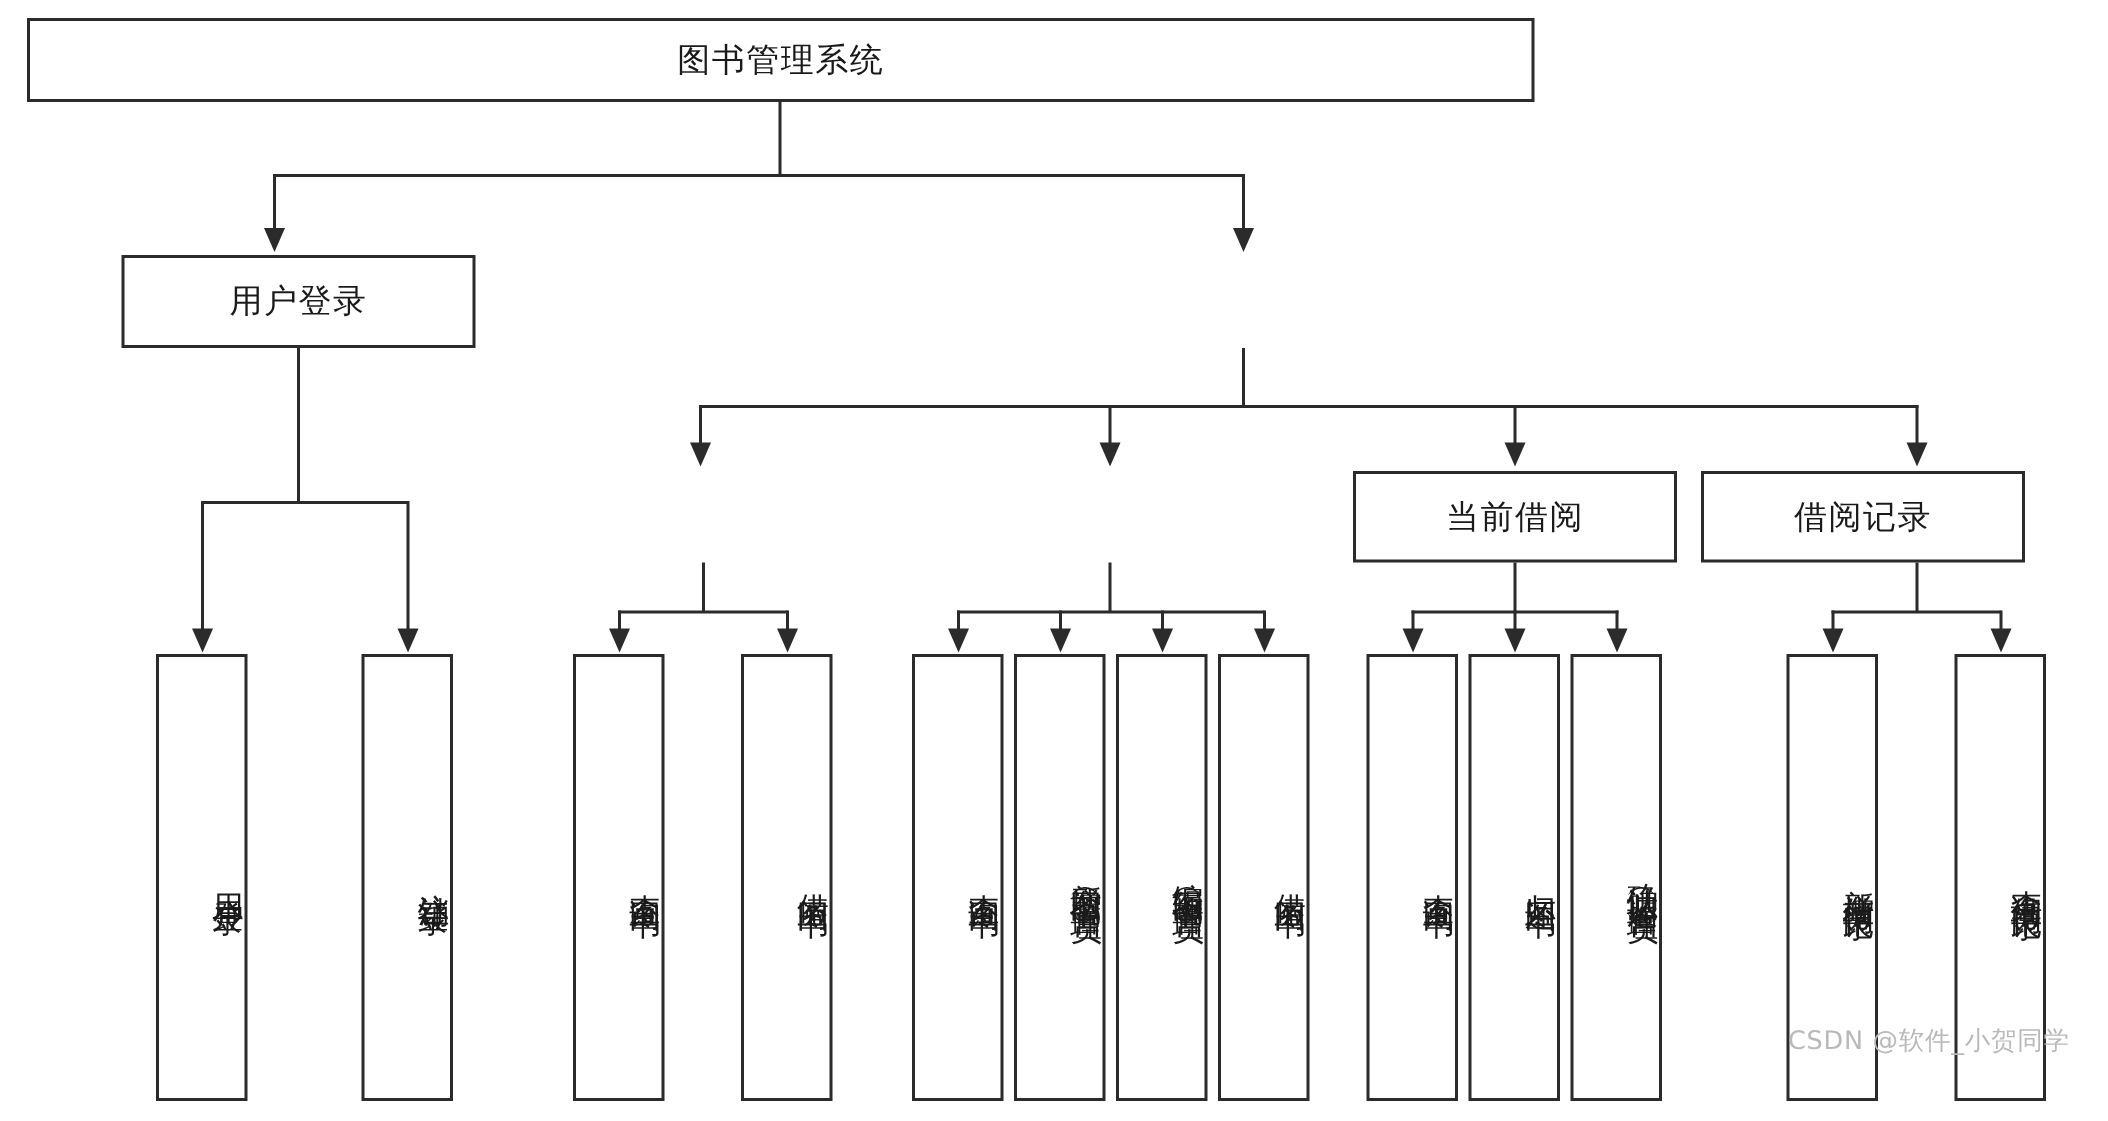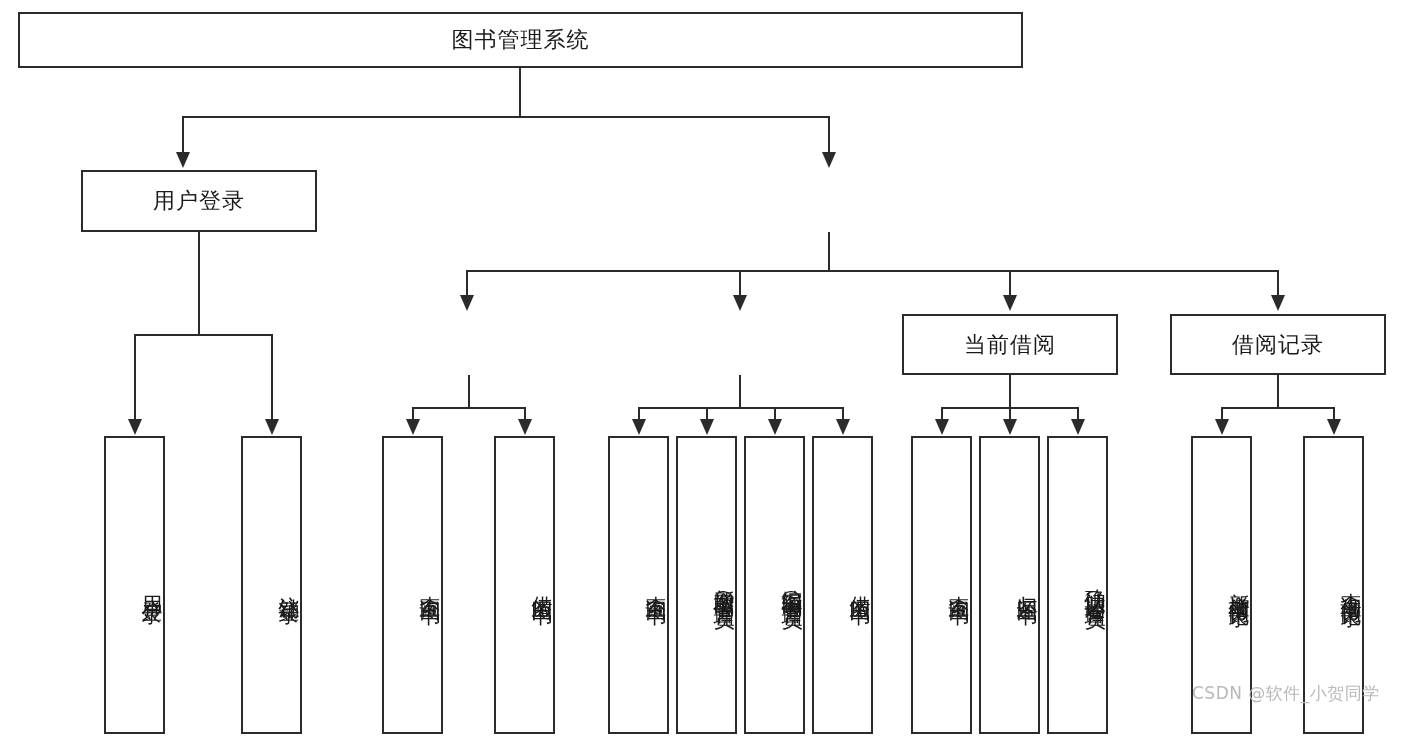--- a/index.html
+++ b/index.html
@@ -108,21 +108,21 @@
   <div class="vline" style="left:739px;top:270px;height:27px;"></div>
   <div class="arrow" style="left:733px;top:295px;"></div>
   <div class="vline" style="left:1009px;top:270px;height:27px;"></div>
   <div class="arrow" style="left:1003px;top:295px;"></div>
   <div class="vline" style="left:1277px;top:270px;height:27px;"></div>
   <div class="arrow" style="left:1271px;top:295px;"></div>
 
   <div class="node horiz" style="left:902px;top:314px;width:216px;height:61px;">
     <span>当前借阅</span>
   </div>
-  <div class="node horiz" style="left:1170px;top:314px;width:216px;height:61px;">
+  <div class="node horiz" style="left:1134px;top:314px;width:216px;height:61px;">
     <span>借阅记录</span>
   </div>
 
   <div class="vline" style="left:468px;top:375px;height:33px;"></div>
   <div class="hline" style="left:412px;top:407px;width:113px;"></div>
   <div class="vline" style="left:412px;top:407px;height:14px;"></div>
   <div class="arrow" style="left:406px;top:419px;"></div>
   <div class="vline" style="left:524px;top:407px;height:14px;"></div>
   <div class="arrow" style="left:518px;top:419px;"></div>
 

